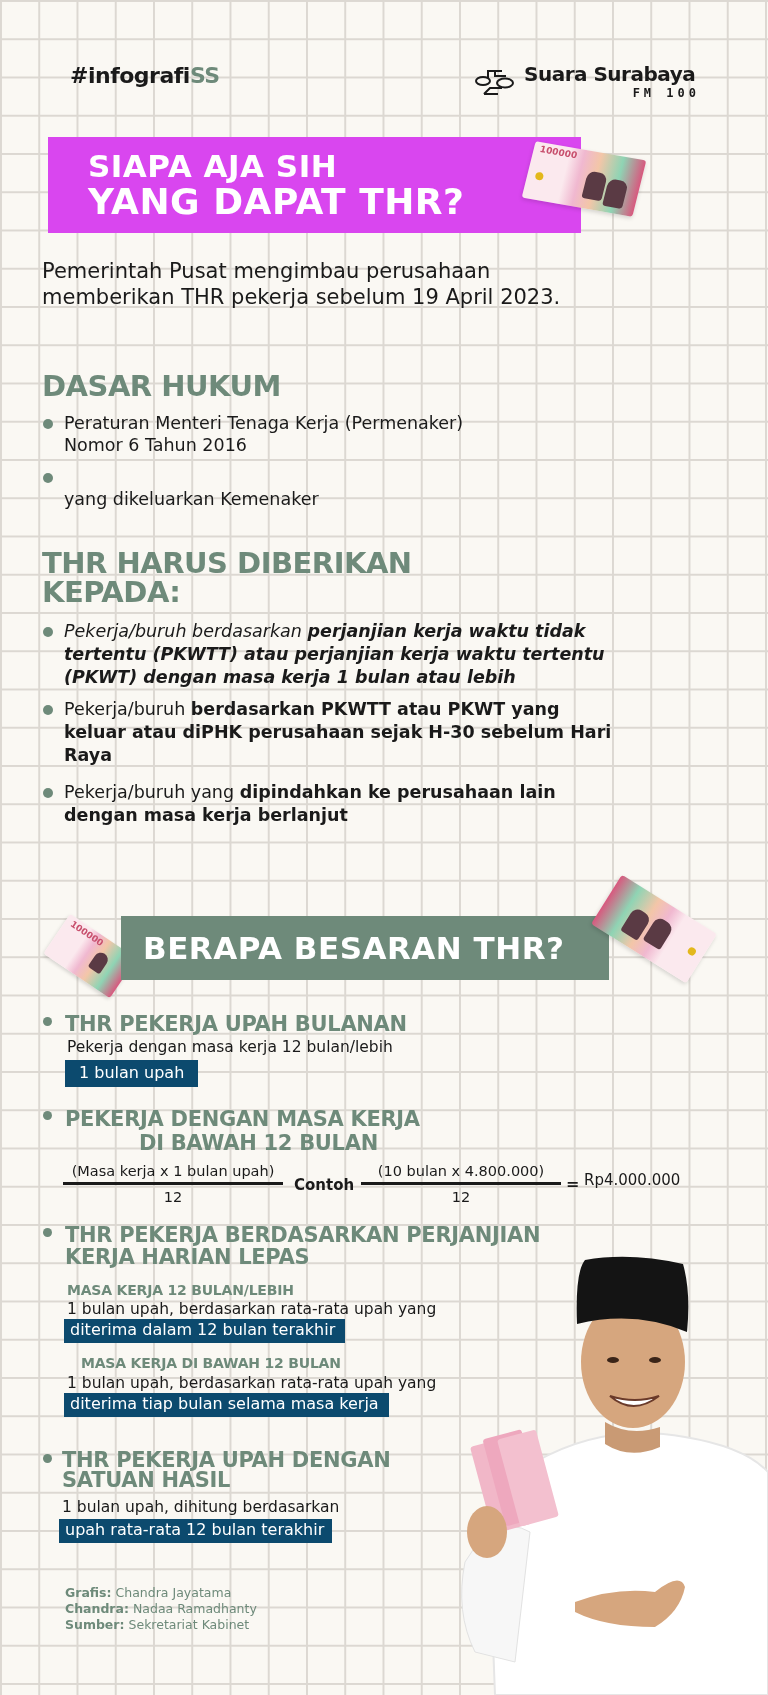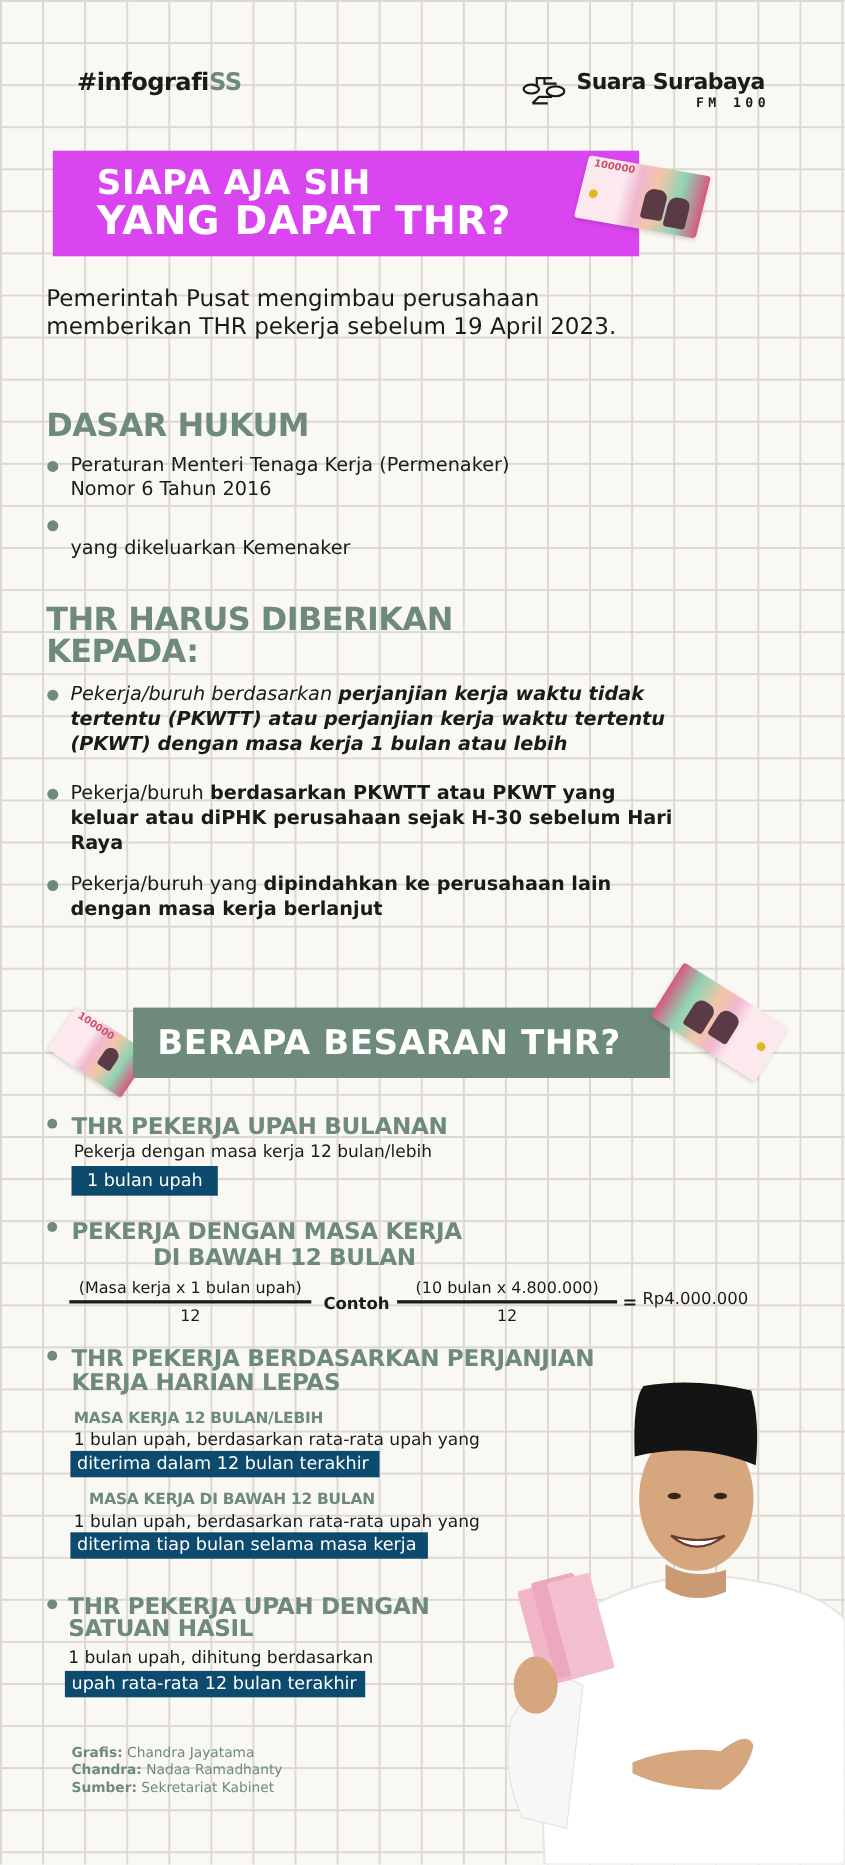--- a/index.html
+++ b/index.html
@@ -95,21 +95,21 @@
   <div class="bul"><span>Peraturan Menteri Tenaga Kerja (Permenaker)</span><br><span>Nomor 6 Tahun 2016</span></div>
   <div class="bul" style="margin-top:10px;"><br><span>yang dikeluarkan Kemenaker</span></div>
 </div>
 
 <div class="abs h2" style="left:42px;top:549px;">
   <div>THR HARUS DIBERIKAN</div>
   <div>KEPADA:</div>
 </div>
 <div class="abs" style="left:42px;top:620px;width:580px;">
   <div class="bul" style="line-height:23px;font-style:italic;"><span>Pekerja/buruh berdasarkan </span><b>perjanjian kerja waktu tidak tertentu (PKWTT) atau perjanjian kerja waktu tertentu (PKWT) dengan masa kerja 1 bulan atau lebih</b></div>
-  <div class="bul" style="margin-top:21px;line-height:23px;"><span>Pekerja/buruh </span><b>berdasarkan PKWTT atau PKWT yang keluar atau diPHK perusahaan sejak H-30 sebelum Hari Raya</b></div>
+  <div class="bul" style="margin-top:9px;line-height:23px;"><span>Pekerja/buruh </span><b>berdasarkan PKWTT atau PKWT yang keluar atau diPHK perusahaan sejak H-30 sebelum Hari Raya</b></div>
   <div class="bul" style="margin-top:14px;line-height:23px;width:530px;"><span>Pekerja/buruh yang </span><b>dipindahkan ke perusahaan lain dengan masa kerja berlanjut</b></div>
 </div>
 
 <div class="note" style="left:50px;top:932px;width:80px;height:48px;transform:rotate(34deg);">
   <span class="val">100000</span>
   <span class="face1" style="left:44px;top:14px;width:14px;height:20px;"></span>
 </div>
 <div class="abs banner2">
     <span>BERAPA BESARAN THR?</span>
   </div>

